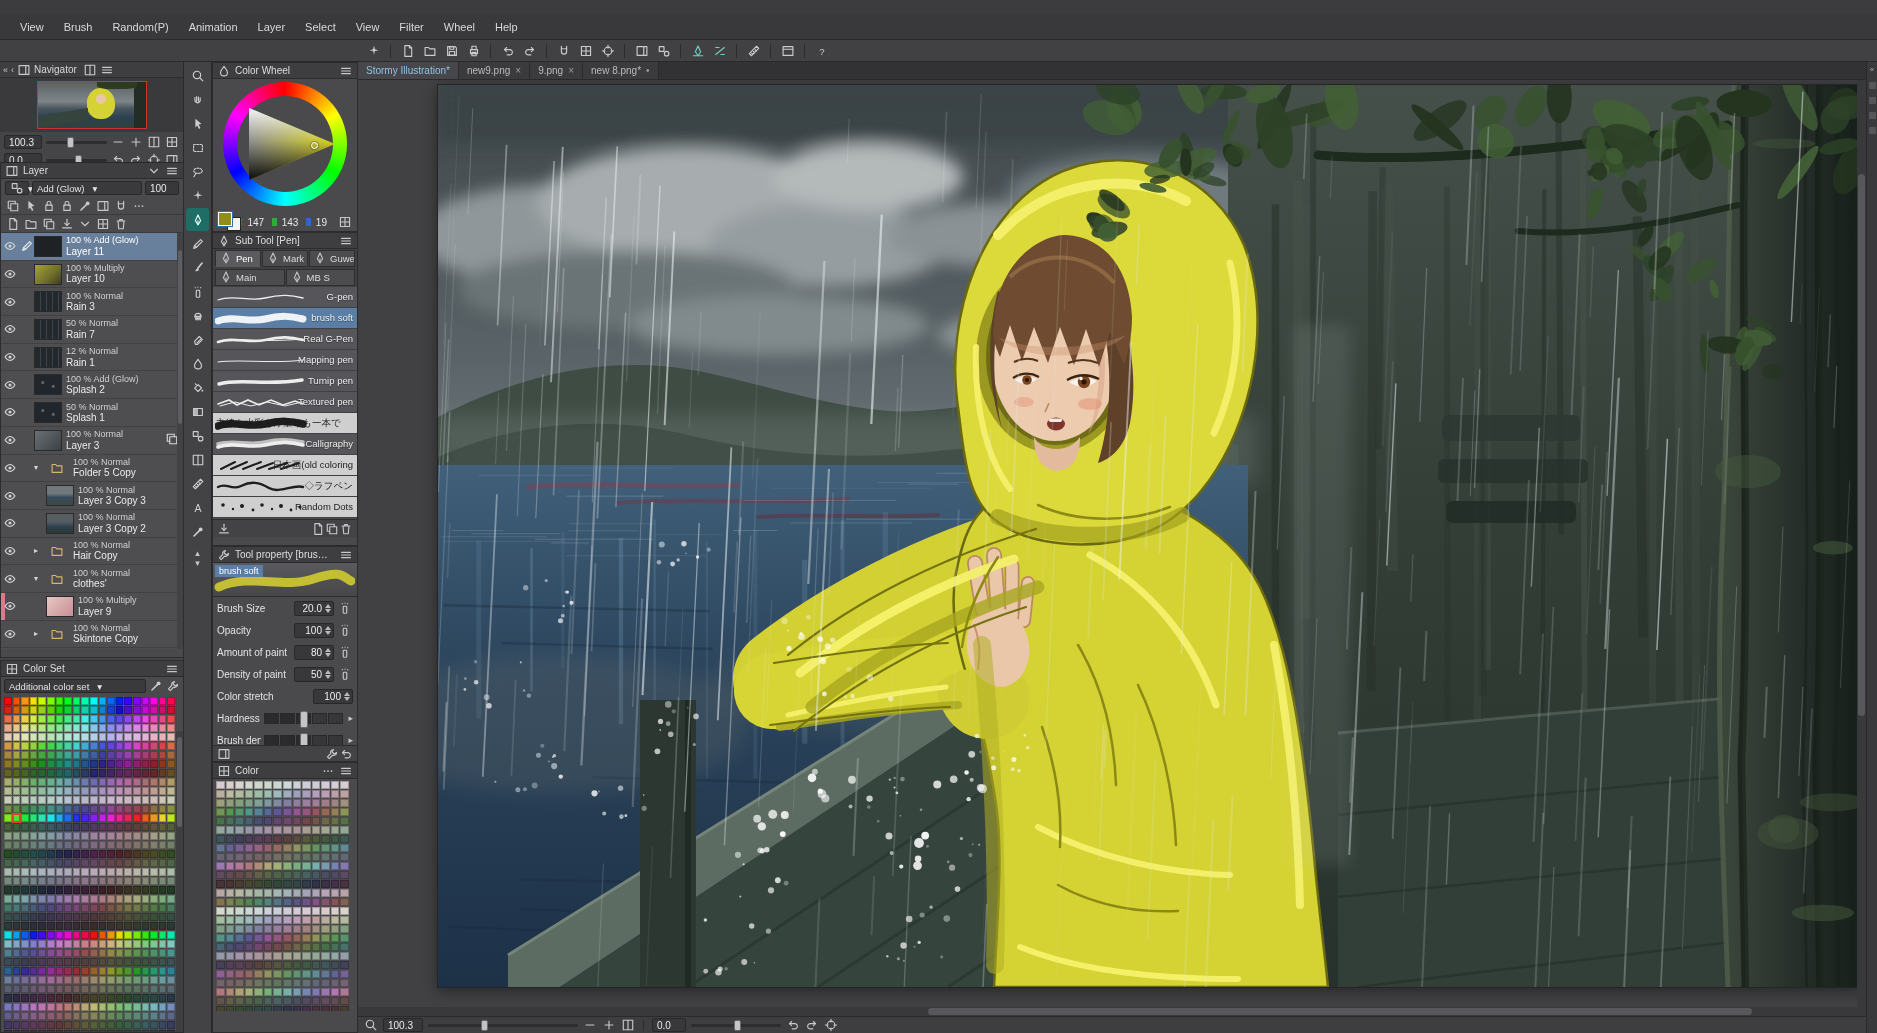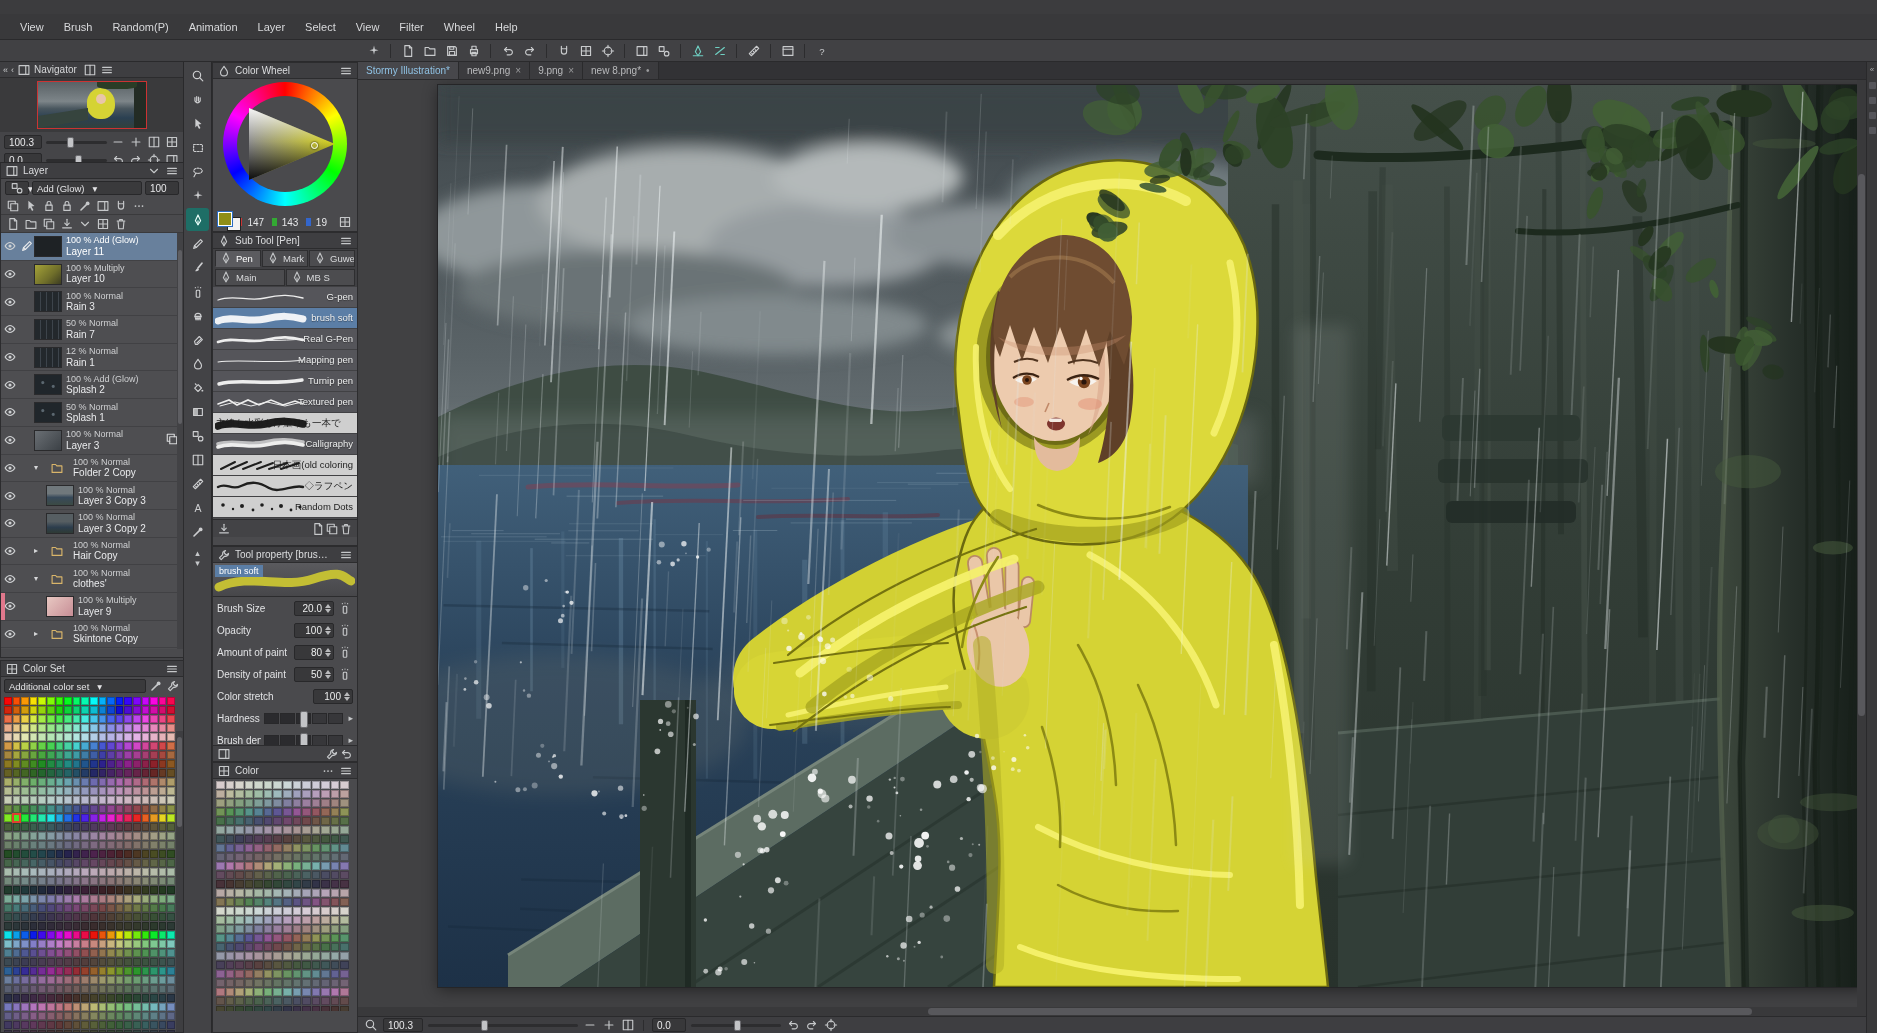--- a/index.html
+++ b/index.html
@@ -644,21 +644,21 @@
               <div class="ledit"></div>
               <div style="width: 0px;"></div>
               <div class="larr">▾</div>
               <div class="lfolder">
                 <svg viewBox="0 0 16 16" width="14" height="14" fill="none" stroke="currentColor" stroke-width="1.3" stroke-linecap="round" stroke-linejoin="round">
                   <path d="M2.4 4h4l1.4 1.6h5.8V13H2.4z"></path>
                 </svg>
               </div>
               <div class="ltext">
                 <div class="l1">100 % Normal</div>
-                <div class="l2">Folder 2 Copy</div>
+                <div class="l2">Folder 5 Copy</div>
               </div>
             </div>
             <div class="lrow">
               <div class="leye">
                 <svg viewBox="0 0 16 16" width="14" height="14" fill="none" stroke="currentColor" stroke-width="1.3" stroke-linecap="round" stroke-linejoin="round">
                   <path d="M2.4 8c1.8-2.8 4-4 5.6-4s3.8 1.2 5.6 4c-1.8 2.8-4 4-5.6 4S4.2 10.8 2.4 8z"></path>
                   <circle cx="8" cy="8" r="1.8" fill="currentColor" stroke="none"></circle>
                 </svg>
               </div>
               <div class="ledit"></div>

